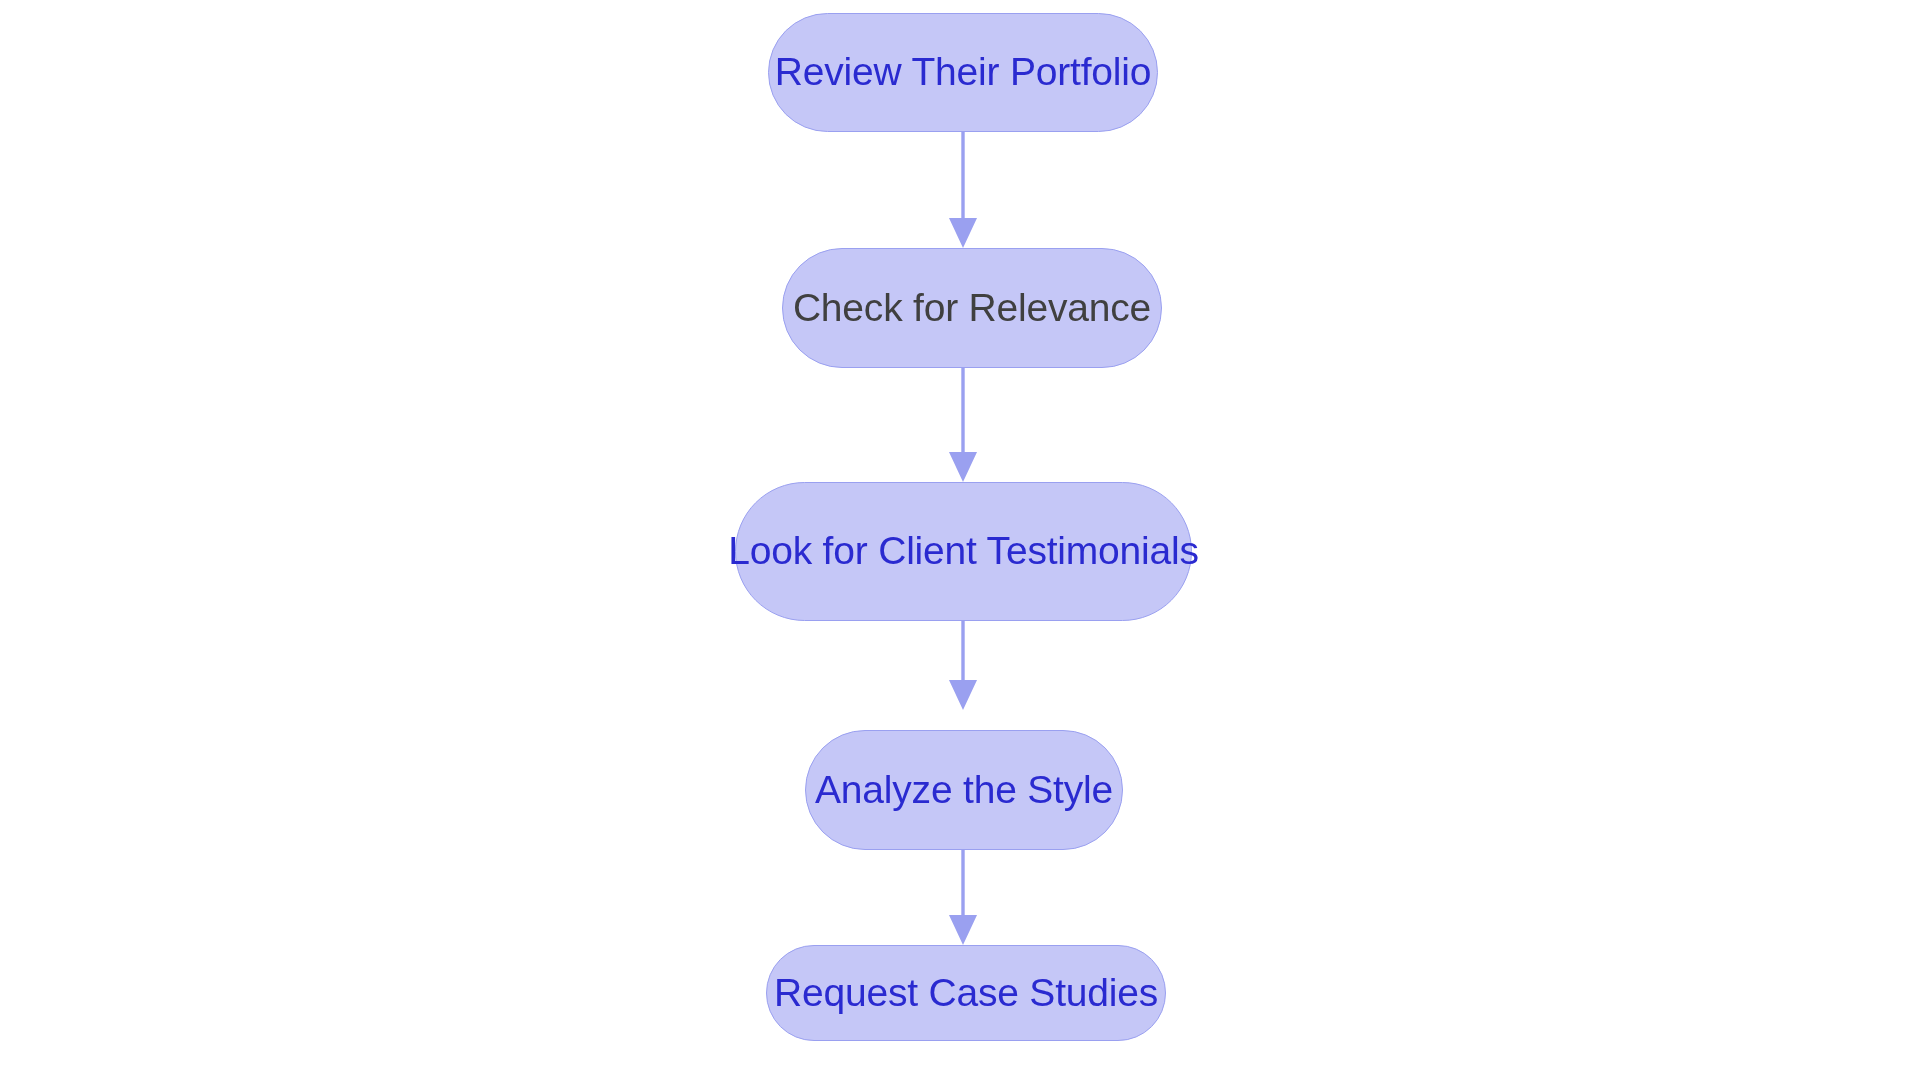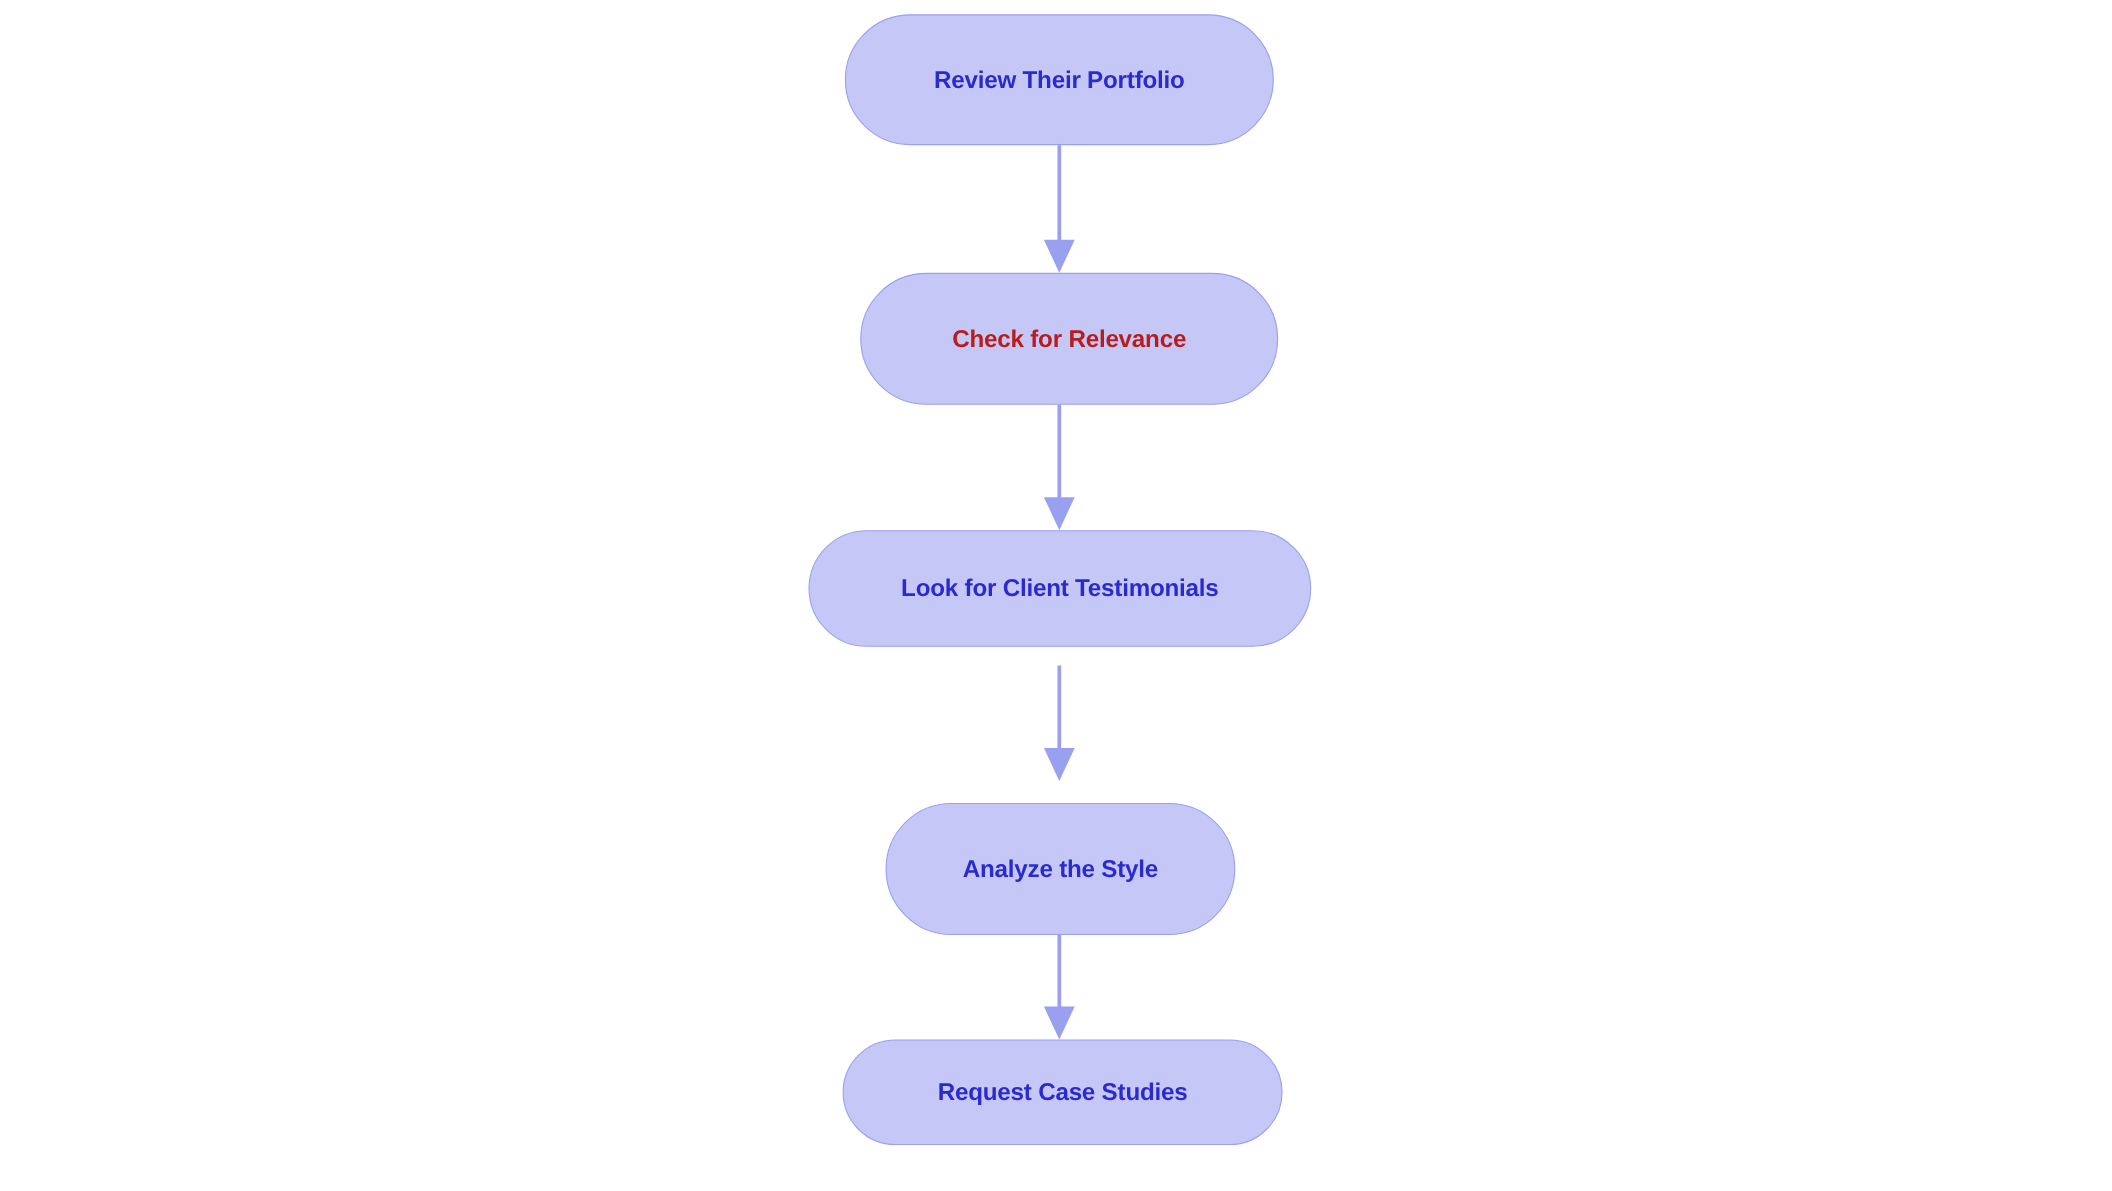--- a/index.html
+++ b/index.html
@@ -42,22 +42,22 @@
     border: 1.4px solid #9aa0f0;
     border-radius: 999px;
     display: flex;
     align-items: center;
     justify-content: center;
     text-align: center;
   }
   .flow-node-label {
     color: #2a2ad0;
     font-family: "Liberation Sans", sans-serif;
-    font-size: 22px;
-    font-weight: 700;
+    font-size: 39px;
+    font-weight: 400;
     line-height: 1.15;
     letter-spacing: -0.2px;
     white-space: nowrap;
     user-select: none;
   }
   .edge-line {
     stroke: #9aa0f0;
     stroke-width: 3.4;
     fill: none;
   }
@@ -84,24 +84,24 @@
       </g>
   </svg>
 
   <div class="flow-stack" id="nodes-layer">
 
     <div class="flow-node" style="left: 768px; top: 13px; width: 390px; height: 119px; background: rgb(197, 199, 247); border-color: rgb(154, 160, 240);">
       <span class="flow-node-label" style="color: rgb(42, 42, 208);">Review Their Portfolio</span>
     </div>
 
     <div class="flow-node" style="left: 782px; top: 248px; width: 380px; height: 120px; background: rgb(197, 199, 247); border-color: rgb(154, 160, 240);">
-      <span class="flow-node-label" style="color: #b91c1c;">Check for Relevance</span>
+      <span class="flow-node-label" style="color: #404040;">Check for Relevance</span>
     </div>
 
-    <div class="flow-node" style="left: 735px; top: 482px; width: 457px; height: 106px; background: rgb(197, 199, 247); border-color: rgb(154, 160, 240);">
+    <div class="flow-node" style="left: 735px; top: 482px; width: 457px; height: 139px; background: rgb(197, 199, 247); border-color: rgb(154, 160, 240);">
       <span class="flow-node-label" style="color: rgb(42, 42, 208);">Look for Client Testimonials</span>
     </div>
 
     <div class="flow-node" style="left: 805px; top: 710px; width: 318px; height: 120px; background: rgb(197, 199, 247); border-color: rgb(154, 160, 240); margin-top: 20px;">
       <span class="flow-node-label" style="color: rgb(42, 42, 208);">Analyze the Style</span>
     </div>
 
     <div class="flow-node" style="left: 766px; top: 945px; width: 400px; height: 96px; background: rgb(197, 199, 247); border-color: rgb(154, 160, 240);">
       <span class="flow-node-label" style="color: rgb(42, 42, 208);">Request Case Studies</span>
     </div>

